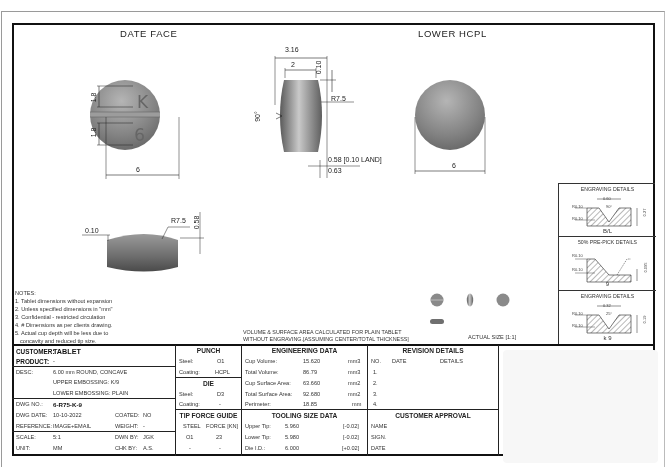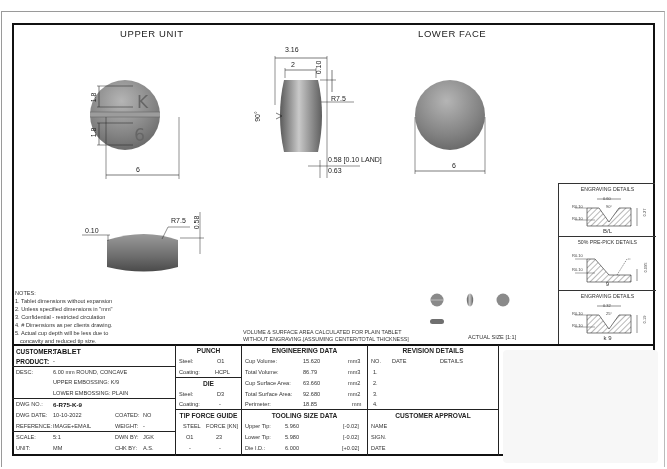--- a/index.html
+++ b/index.html
@@ -29,22 +29,22 @@
   .bold { font-weight: bold; color: #111; }
   .redacted { position: absolute; left: 503px; top: 350px; width: 155px; height: 113px; background: #f7f7f7; border-radius: 4px; }
   .faint { position: absolute; font-size: 5px; color: #bbb; }
 </style>
 </head>
 <body>
 
 <div class="outer-frame"></div>
 <div class="inner-frame"></div>
 
-<div class="view-title" style="left:120px;top:28px;">UPPER UNIT</div>
-<div class="view-title" style="left:418px;top:28px;">LOWER FACE</div>
+<div class="view-title" style="left:120px;top:28px;">DATE FACE</div>
+<div class="view-title" style="left:418px;top:28px;">LOWER HCPL</div>
 
 <svg class="abs" style="left:85px;top:75px;" width="110" height="110">
   <defs>
     <radialGradient id="gTab" cx="45%" cy="30%" r="70%">
       <stop offset="0%" stop-color="#b5b5b5"></stop>
       <stop offset="70%" stop-color="#838383"></stop>
       <stop offset="100%" stop-color="#6b6b6b"></stop>
     </radialGradient>
     <linearGradient id="gSide" x1="0" x2="1" y1="0" y2="0">
       <stop offset="0%" stop-color="#5a5a5a"></stop>

